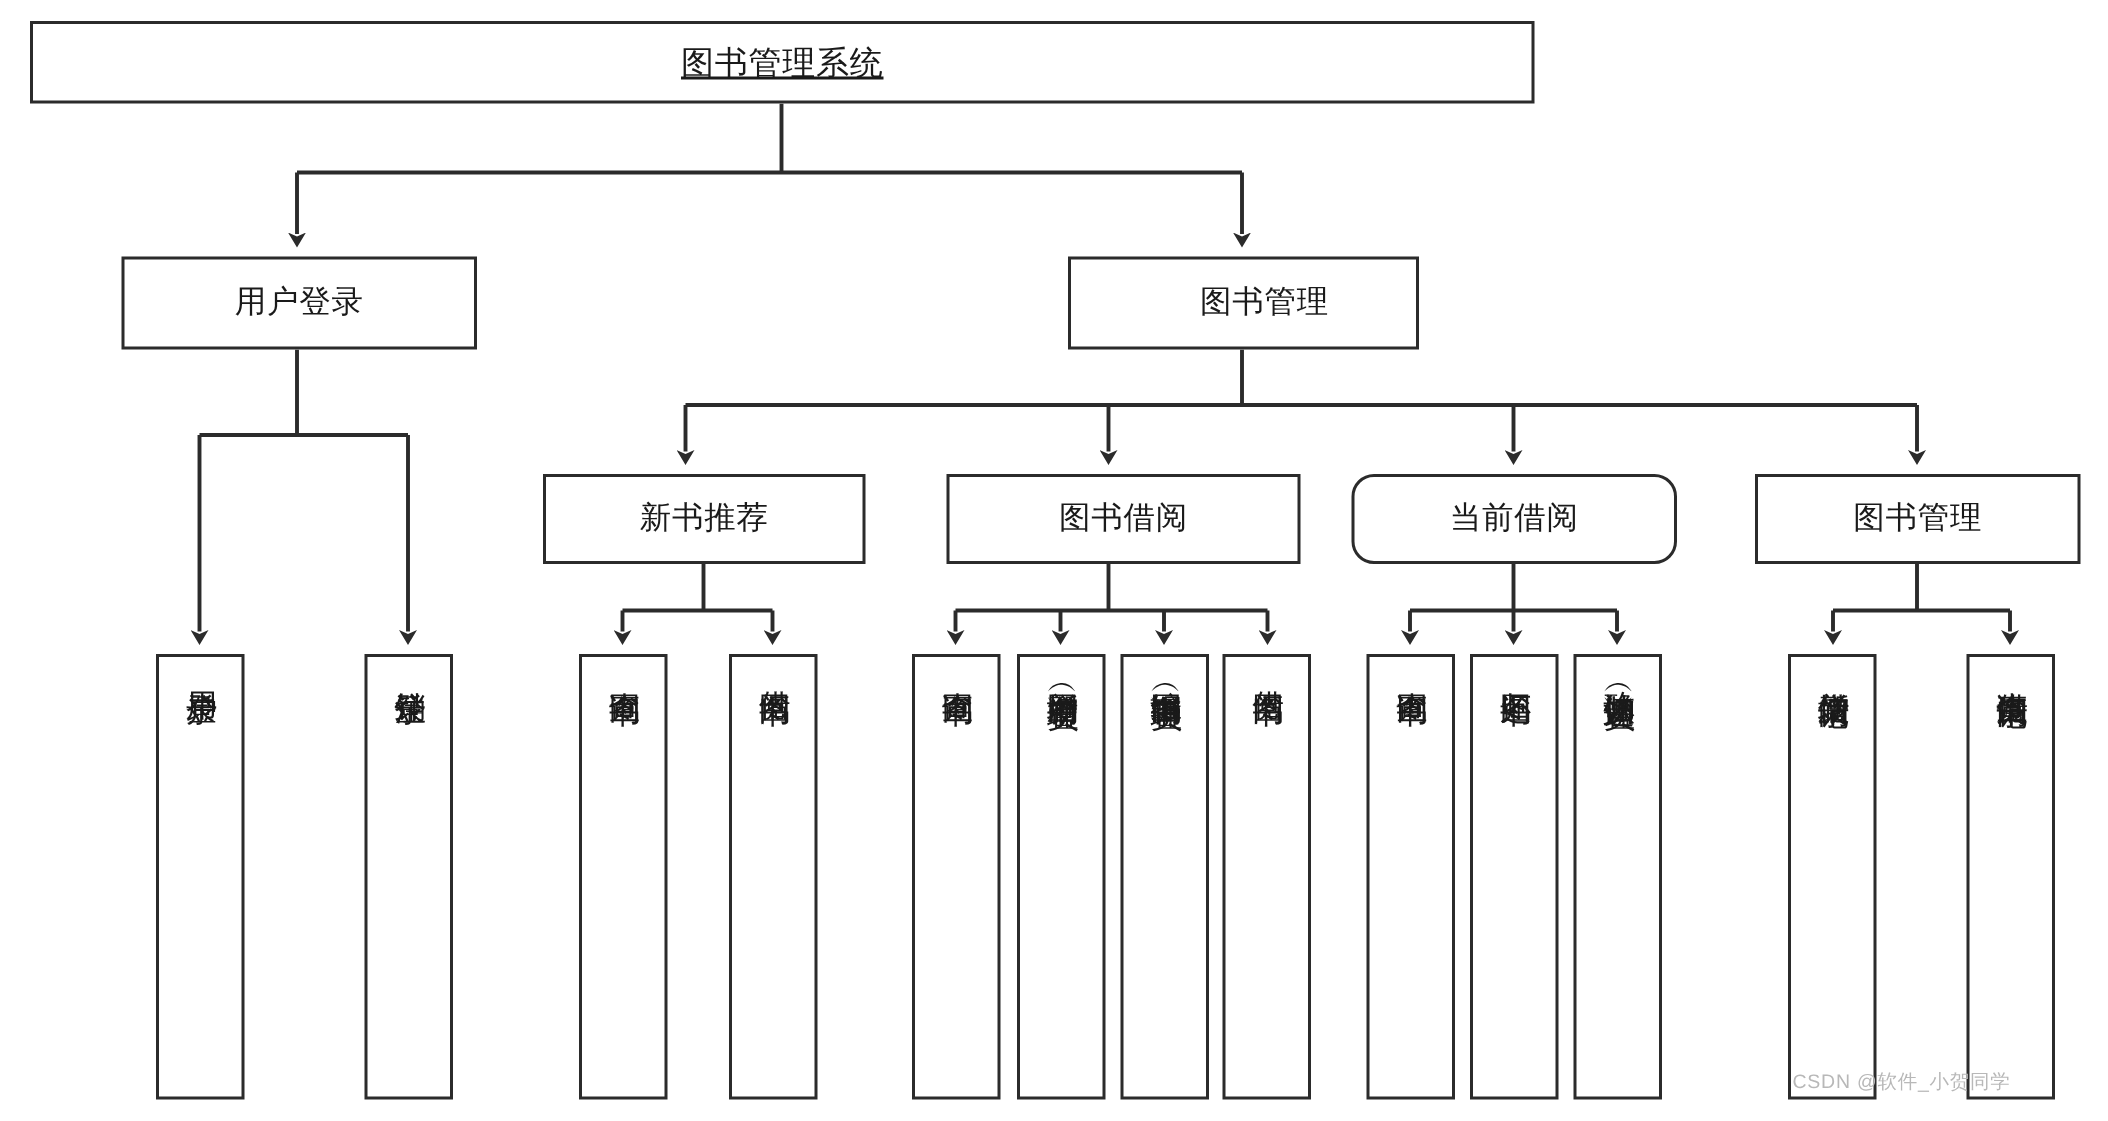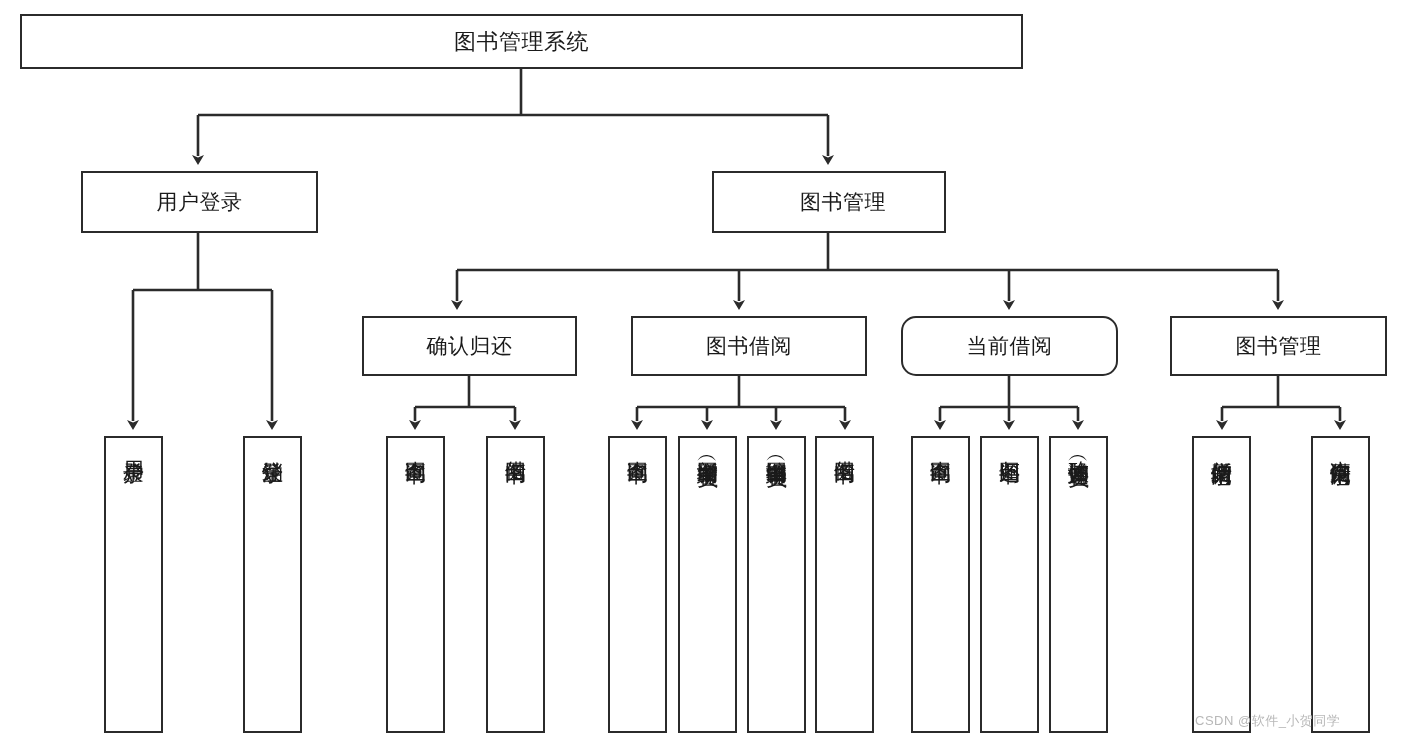--- a/index.html
+++ b/index.html
@@ -41,20 +41,21 @@
     display: block;
     text-align: center;
     line-height: 1.18;
     letter-spacing: 0.5px;
   }
   .node.horiz .label {
     font-size: 21px;
   }
   .node.root .label {
     font-size: 22px;
+    text-decoration: underline;
   }
   .node.vert {
     align-items: flex-start;
     padding-top: 6px;
   }
   .node.vert .label {
     writing-mode: vertical-rl;
     text-orientation: upright;
     font-size: 21px;
     line-height: 1.05;
@@ -132,21 +133,21 @@
   </div>
 
   <div class="node horiz" style="left:81px; top:171px; width:237px; height:62px;">
     <span class="label">用户登录</span>
   </div>
   <div class="node horiz" style="left:712px; top:171px; width:234px; height:62px;padding-left:28px;">
     <span class="label">图书管理</span>
   </div>
 
   <div class="node horiz" style="left:362px; top:316px; width:215px; height:60px;">
-    <span class="label">确认归还</span>
+    <span class="label">新书推荐</span>
   </div>
   <div class="node horiz" style="left:631px; top:316px; width:236px; height:60px;">
     <span class="label">图书借阅</span>
   </div>
   <div class="node horiz" style="left:901px; top:316px; width:217px; height:60px;border-radius:15px;">
     <span class="label">当前借阅</span>
   </div>
   <div class="node horiz" style="left:1170px; top:316px; width:217px; height:60px;">
     <span class="label">图书管理</span>
   </div>

